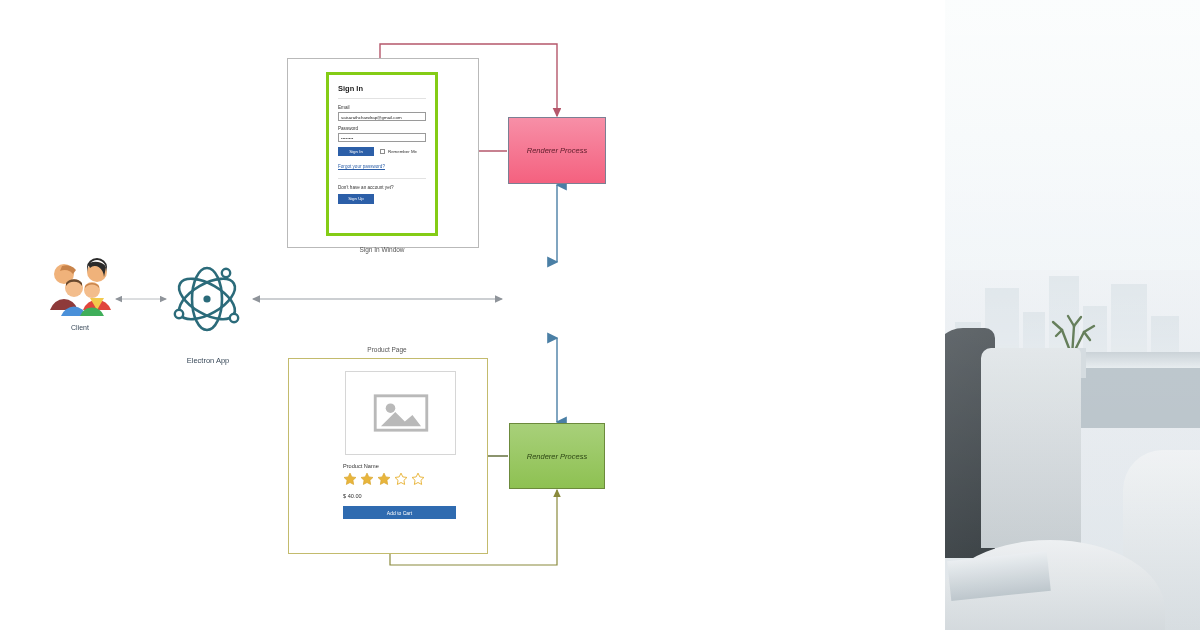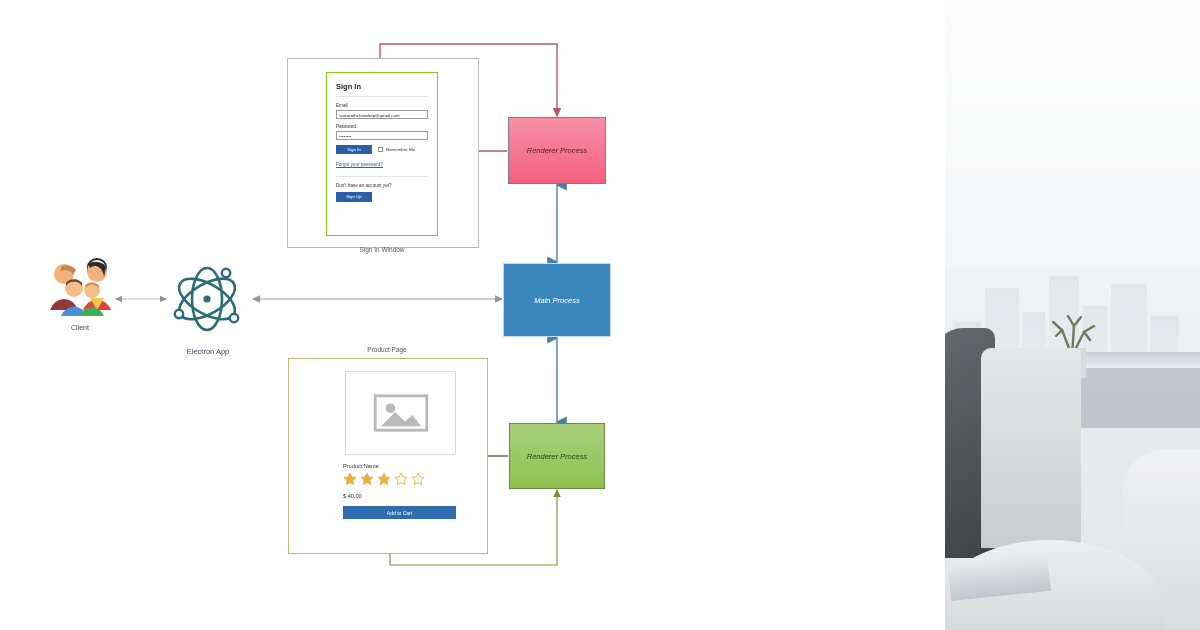--- a/index.html
+++ b/index.html
@@ -15,33 +15,33 @@
   
   .panel-diagram{position:absolute;left:0;top:0;width:625px;height:630px;background:#fff;}
   .panel-cards{position:absolute;left:625px;top:0;width:320px;height:630px;background:#fff;}
   .panel-photo{position:absolute;left:945px;top:0;width:255px;height:630px;overflow:hidden;}
 
   
   .client{position:absolute;left:44px;top:258px;width:72px;height:62px;}
   .client-label{position:absolute;left:40px;top:324px;width:80px;text-align:center;
     font-size:7px;color:#3a4a5a;}
   .electron{position:absolute;left:166px;top:258px;width:82px;height:82px;}
-  .electron-label{position:absolute;left:160px;top:347px;width:96px;text-align:center;
+  .electron-label{position:absolute;left:160px;top:356px;width:96px;text-align:center;
     font-size:7.5px;color:#3a4a5a;}
 
   
   .conn{position:absolute;left:0;top:0;width:625px;height:630px;pointer-events:none;}
 
   
   .win-signin{position:absolute;left:287px;top:58px;width:190px;height:188px;
     border:1px solid #b9b9b9;background:#fff;}
   .win-signin-cap{position:absolute;left:287px;top:246px;width:190px;text-align:center;
     font-size:6.5px;color:#555;}
   .signin-card{position:absolute;left:38px;top:13px;width:112px;height:164px;
-    border:1px solid #84cc16;background:#fff;box-sizing:border-box;padding:8px 9px;}
+    border:3px solid #84cc16;background:#fff;box-sizing:border-box;padding:8px 9px;}
   .signin-title{font-size:7.5px;font-weight:bold;color:#222;margin:1px 0 5px 0;}
   .rule{height:1px;background:#e2e2e2;margin:0 0 6px 0;}
   .fld-label{font-size:4.6px;color:#333;margin-bottom:2px;}
   .fld-box{height:9px;border:1px solid #9a9a9a;background:#fff;font-size:4.4px;color:#222;
     padding:0 2px;line-height:9px;box-sizing:border-box;margin-bottom:5px;
     white-space:nowrap;overflow:hidden;}
   .row-actions{display:flex;align-items:center;gap:6px;margin-top:3px;}
   .btn-blue{background:#2c5fa8;color:#fff;font-size:4.4px;text-align:center;
     padding:2.5px 0;width:36px;border:none;line-height:1;}
   .cb-wrap{display:flex;align-items:center;gap:3px;}
@@ -240,21 +240,20 @@
           </svg>
         <svg width="14" height="14" viewBox="0 0 20 20">
             <path d="M10 1.6l2.6 5.4 5.9.8-4.3 4.1 1 5.9L10 15l-5.2 2.8 1-5.9L1.5 7.8l5.9-.8z" fill="none" stroke="#e8b53c" stroke-width="1.4"></path>
           </svg>
       </div>
       <div class="price">$ 40.00</div>
       <div class="btn-cart">Add to Cart</div>
     </div>
 
     <div class="pbox pbox-renderer-top">Renderer Process</div>
-    <div class="pbox pbox-main">Main Process</div>
     <div class="pbox pbox-renderer-bot">Renderer Process</div>
   </div>
 
   <div class="panel-cards">
     
 
     
 
     
 

